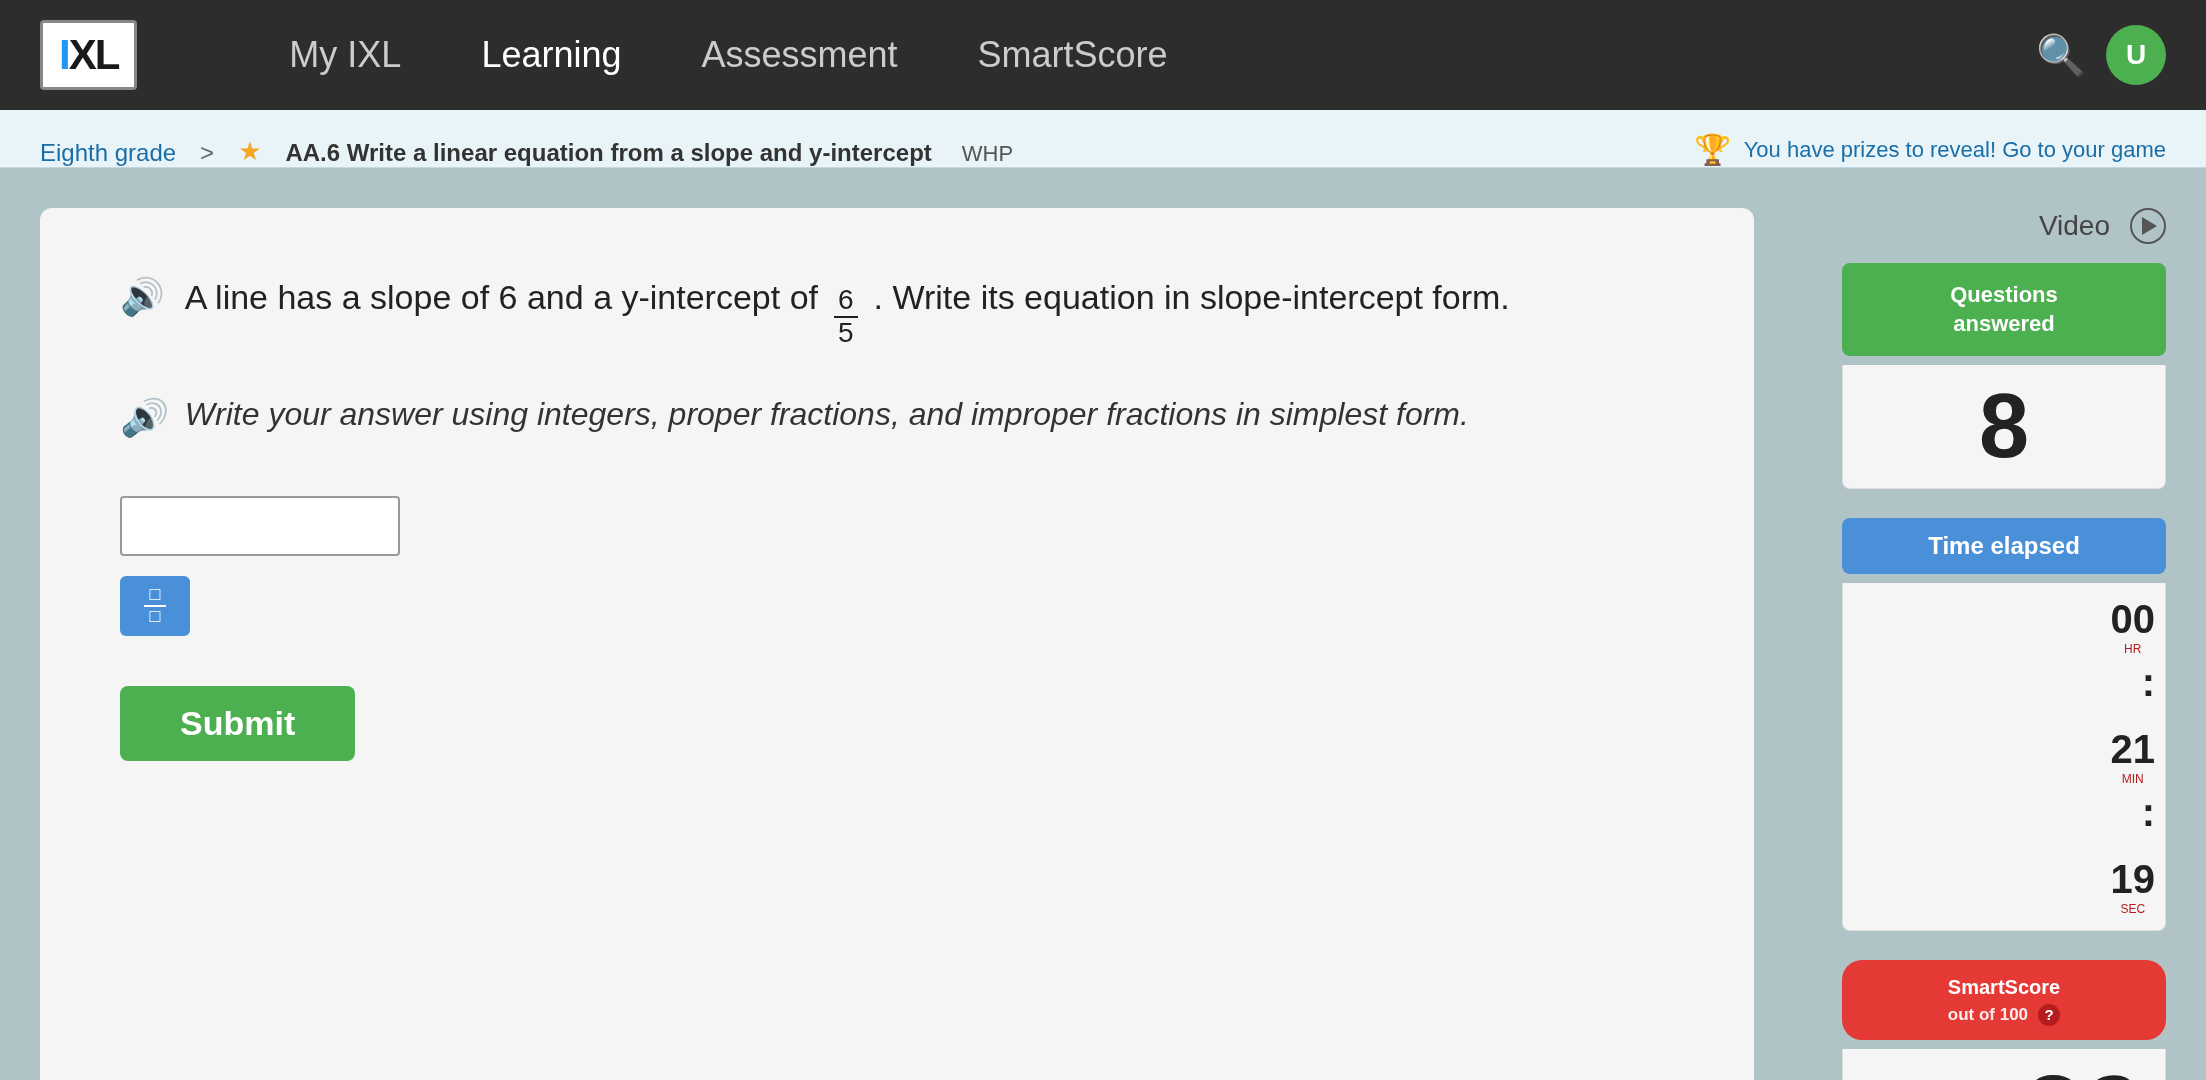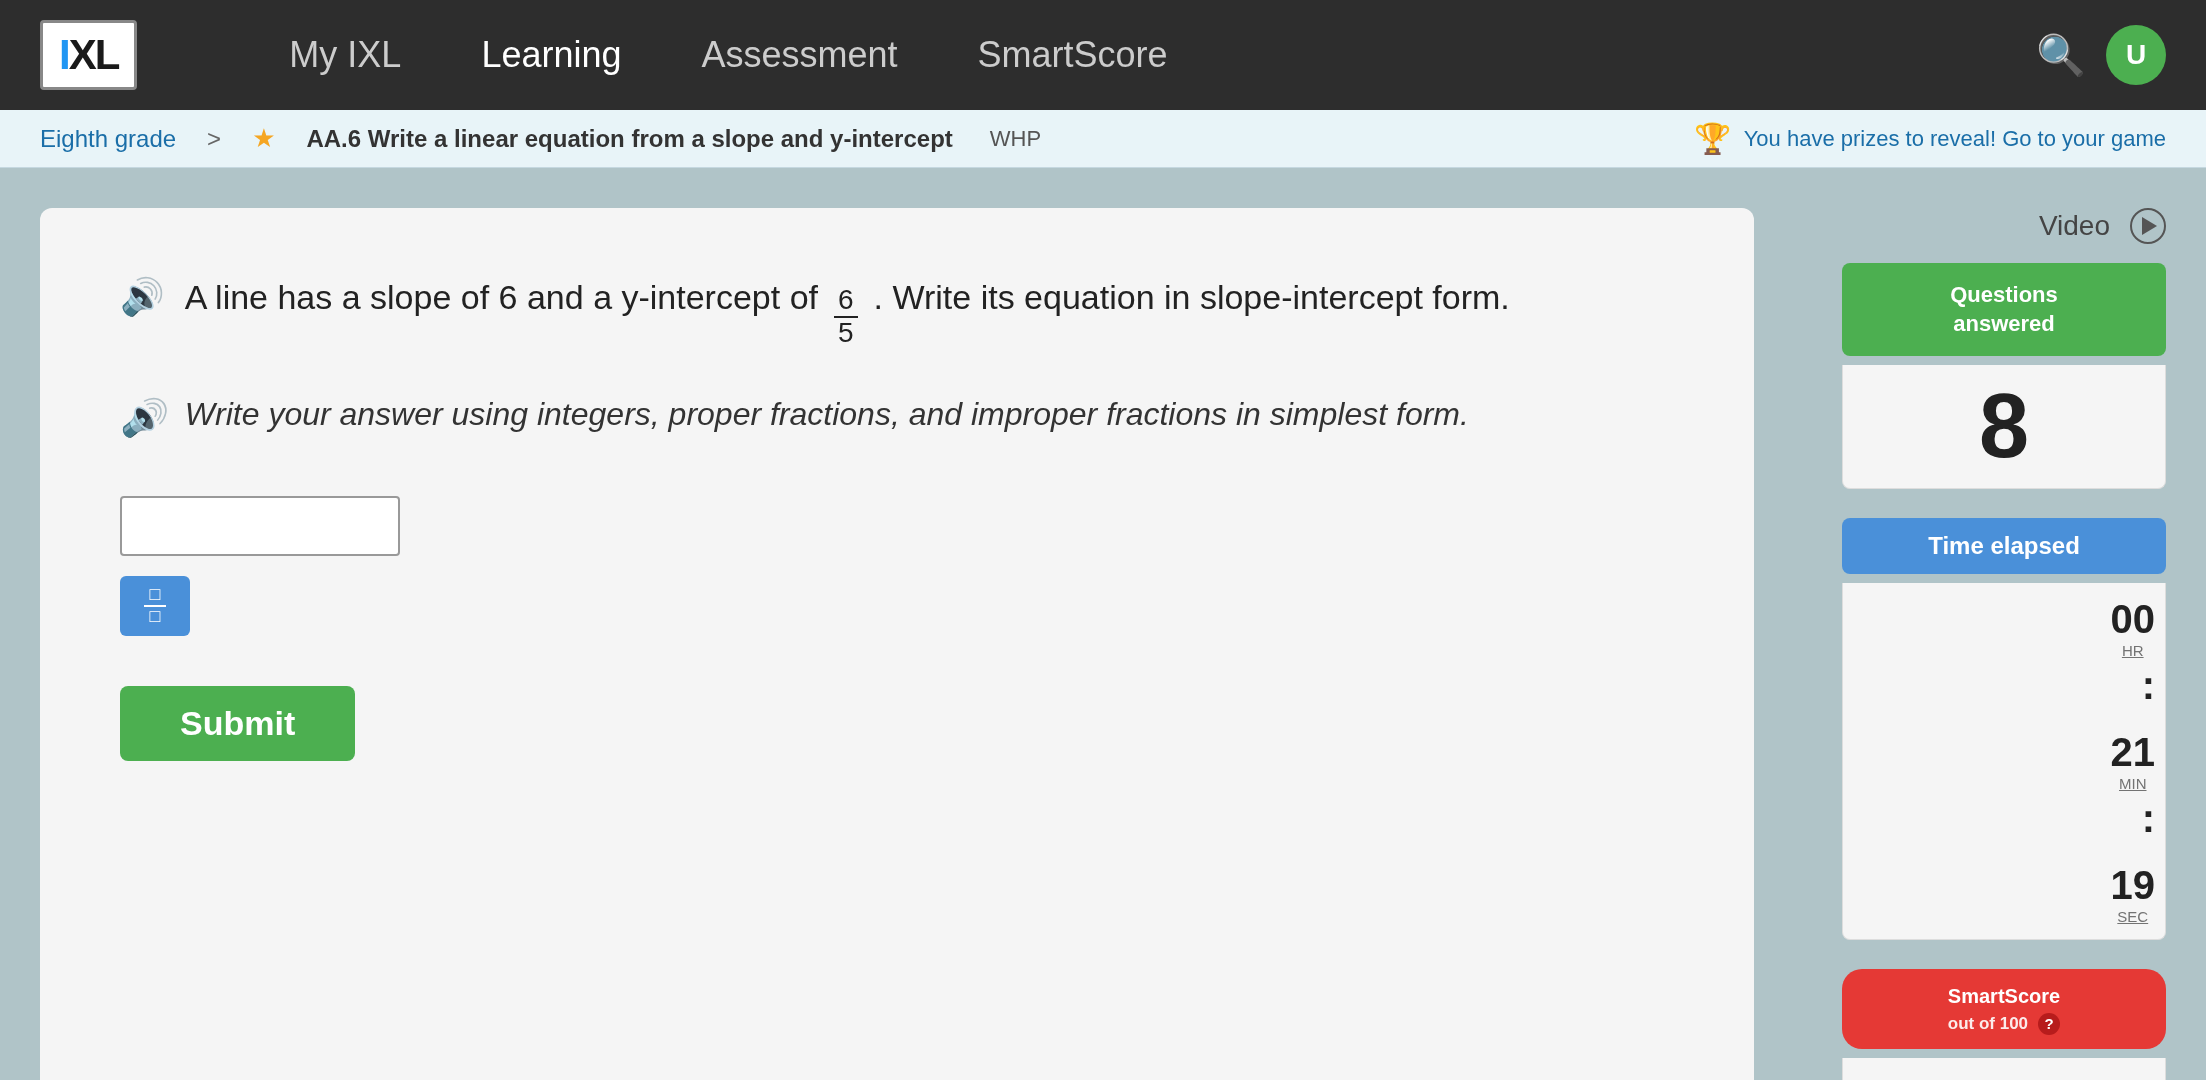--- a/index.html
+++ b/index.html
@@ -74,23 +74,23 @@
       font-size: 28px;
       font-weight: bold;
     }
 
     
     .breadcrumb-bar {
       background: #e8f4f8;
       border-bottom: 1px solid #c5d8e0;
       height: 58px;
       display: flex;
-      align-items: center;
+      align-items: flex-end;
       padding: 0 40px;
-      gap: 31px;
+      gap: 24px;
     }
     .breadcrumb-text {
       font-size: 24px;
       color: #1a6ea8;
       cursor: pointer;
     }
     .breadcrumb-sep {
       font-size: 24px;
       color: #666;
     }
@@ -339,23 +339,22 @@
       display: flex;
       flex-direction: column;
       align-items: center;
     }
     .time-num {
       font-size: 40px;
       font-weight: bold;
       color: #222;
     }
     .time-unit {
-      font-size: 15px;
-      color: #737373;
-      text-decoration: underline;
+      font-size: 12px;
+      color: #b91c1c;
     }
     .time-sep {
       font-size: 40px;
       font-weight: bold;
       color: #222;
       margin-bottom: 18px;
     }
 
     .smartscore-box {
       background: #e53935;

